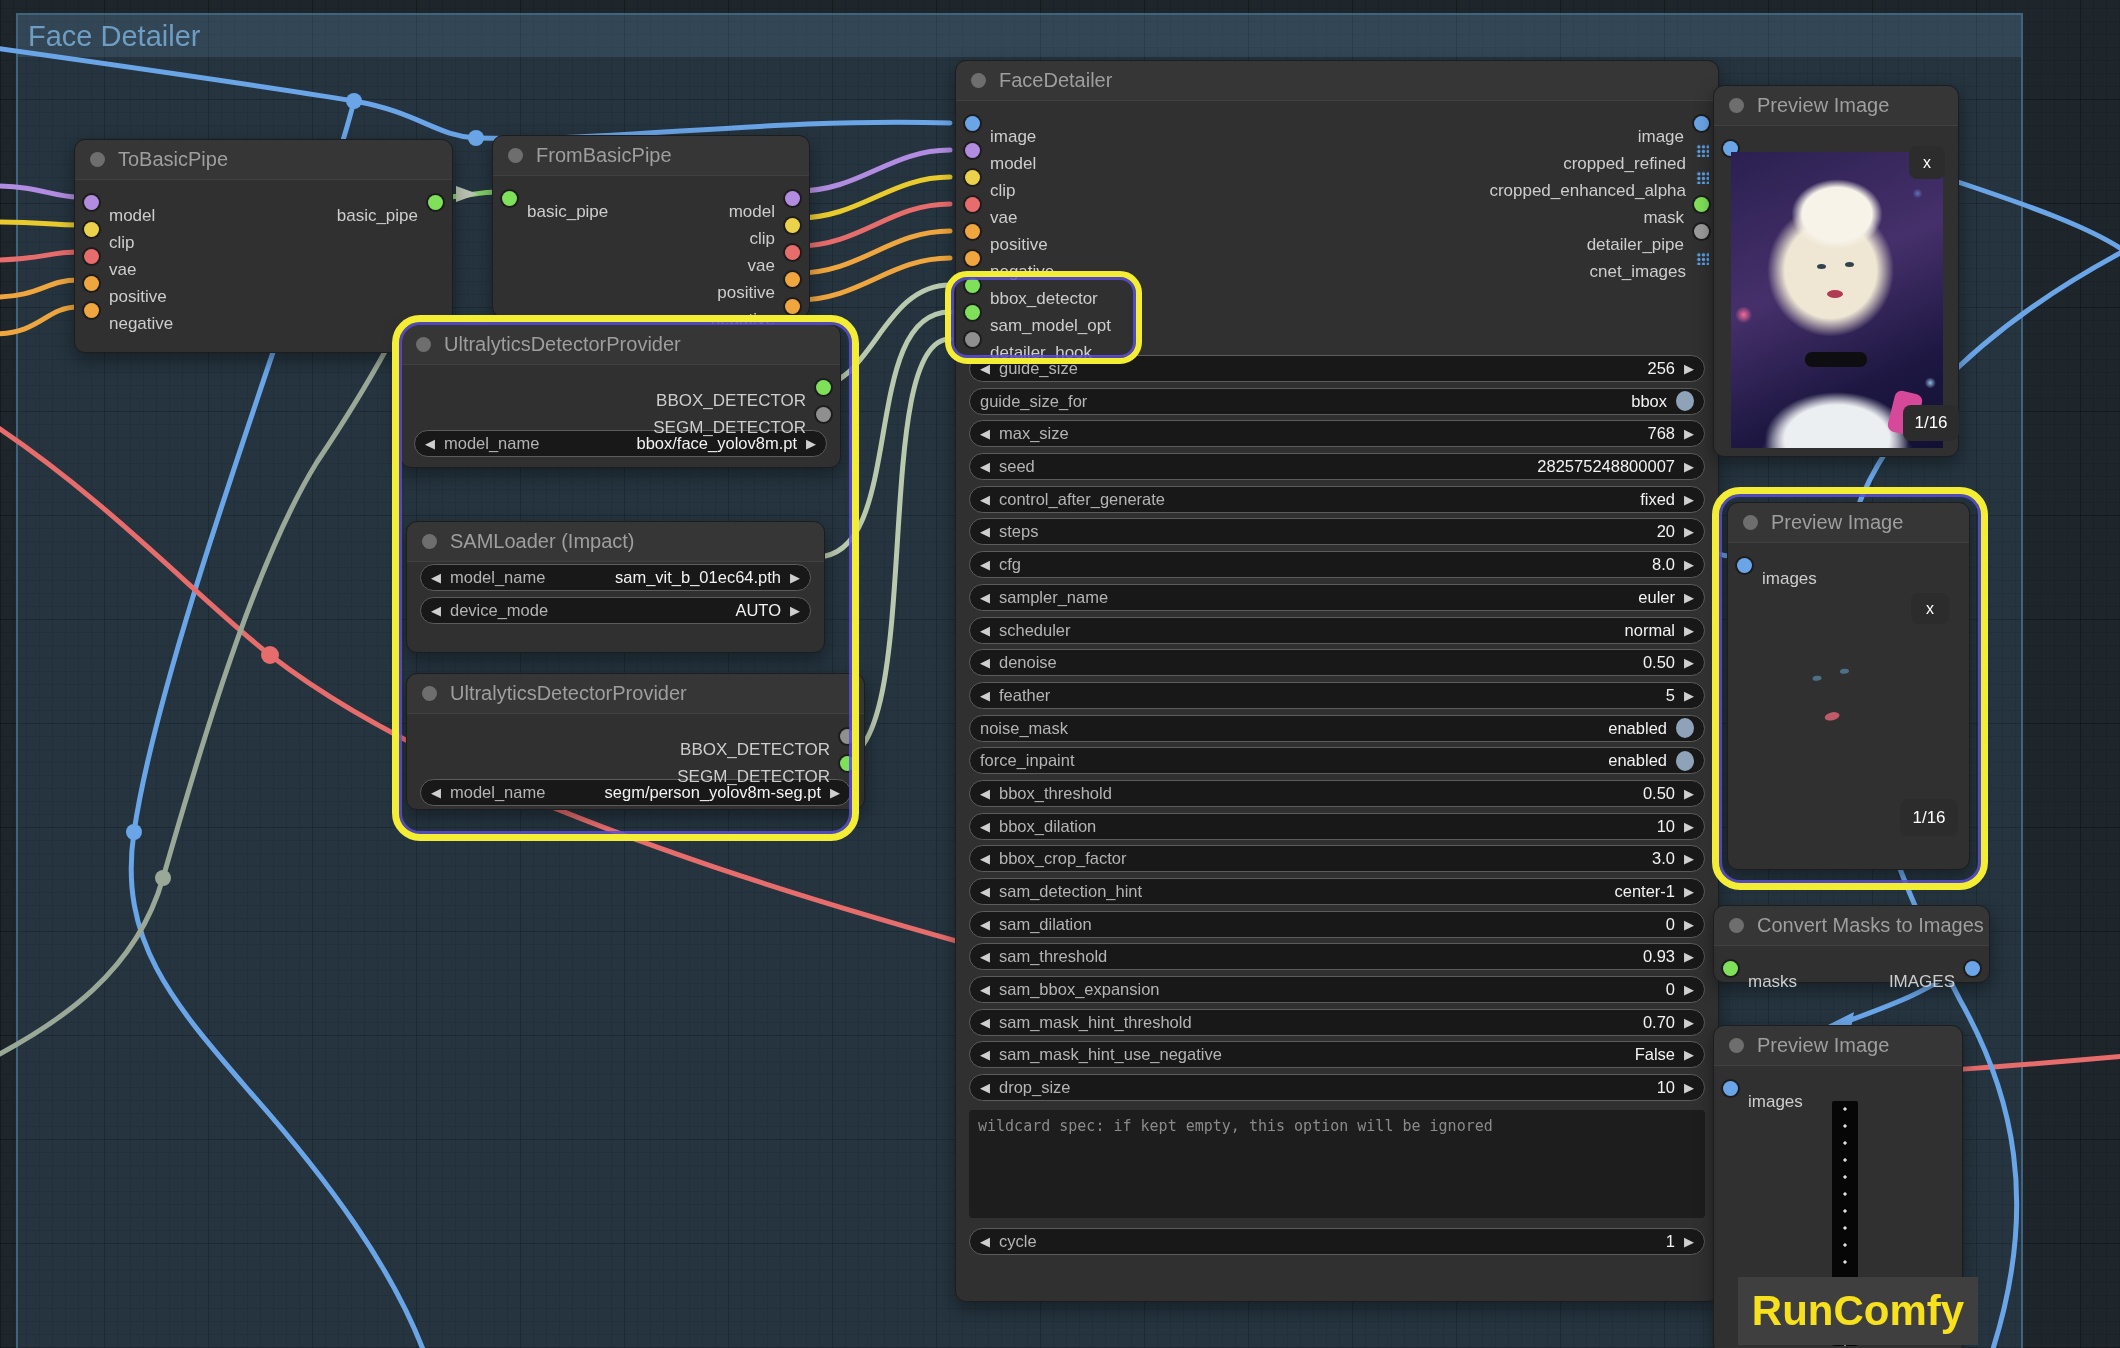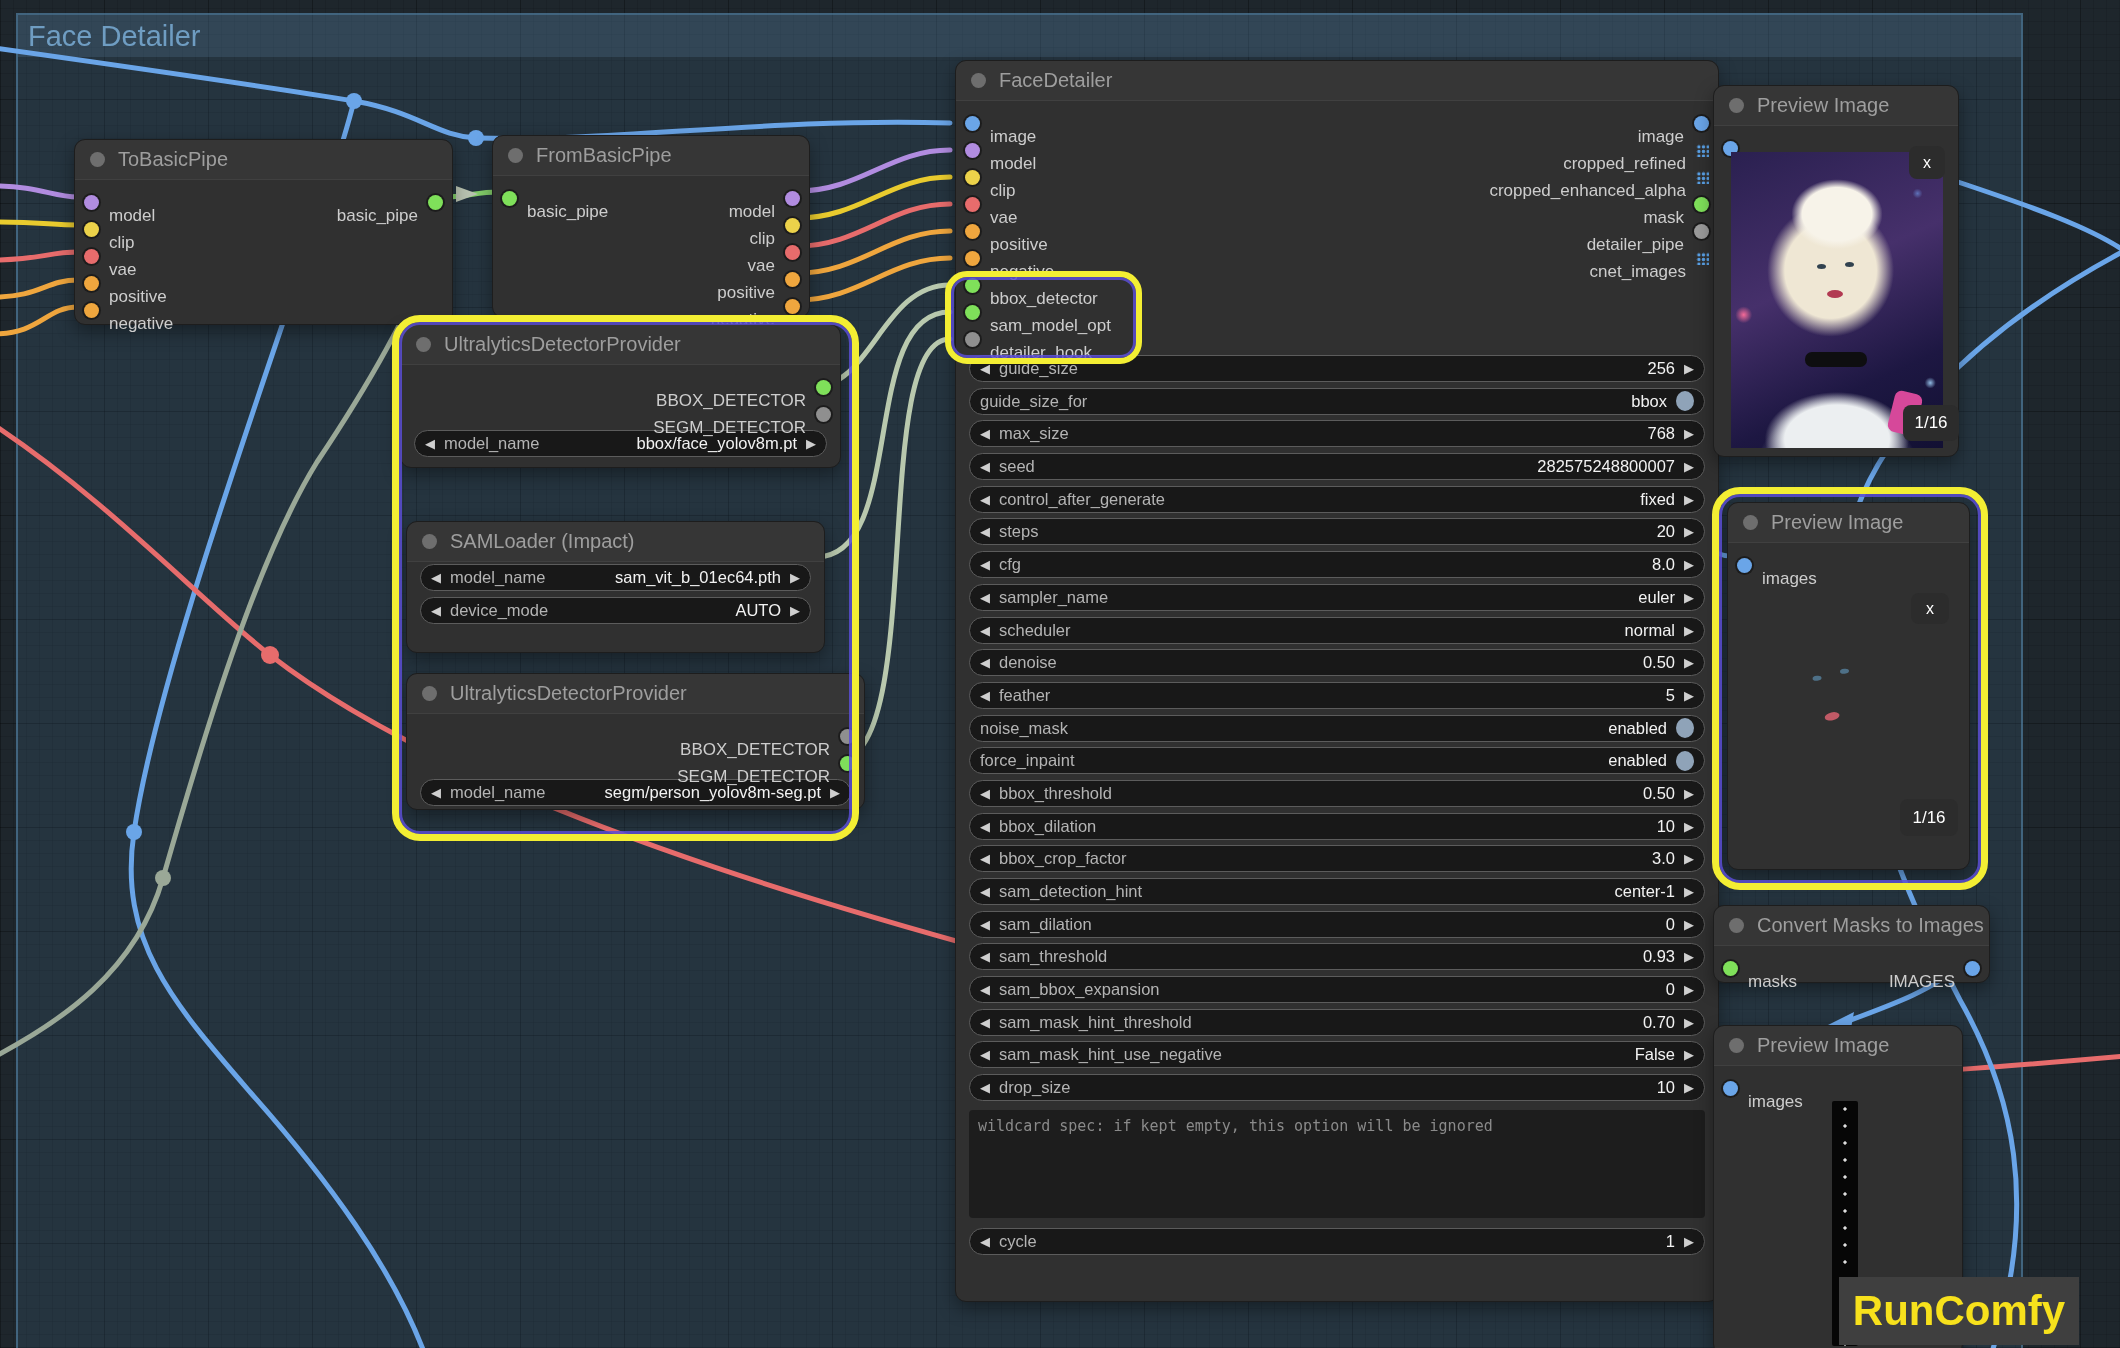--- a/index.html
+++ b/index.html
@@ -81,21 +81,21 @@
       radial-gradient(ellipse 38px 60px at 50% 45%, #dcc9a6 48%, transparent 74%),
       radial-gradient(ellipse 45px 73px at 50% 50%, #c5b08d 38%, transparent 72%); }
   .p2-eye { position:absolute; width:9px; height:5px; border-radius:50%; background:#4e7087; }
   .p2-lips { position:absolute; width:15px; height:8px; border-radius:50%; background:#c05a66;
              transform:rotate(-6deg); }
   .p3-strip { position:absolute; left:118px; top:75px; width:26px; height:245px; background:#060606;
     border-radius:2px;
     background-image:radial-gradient(circle 1.4px at 13px 8px, #ddd 1.3px, transparent 2px);
     background-size:26px 17px; }
   
-  #watermark { position:absolute; left:1839px; top:1277px; width:240px; height:68px;
+  #watermark { position:absolute; left:1738px; top:1277px; width:240px; height:68px;
                background:#3f3f3f; z-index:6; display:flex; align-items:center; justify-content:center; }
   #watermark span { color:#f7e11c; font-size:42px; font-weight:bold; }
 </style>
 </head>
 <body>
 
 <div id="canvas">
 
   <div class="group">
     <div class="group-titlebar">
@@ -139,21 +139,21 @@
     <path stroke="#6aa5e8" d="M 1958,966 C 1912,1012 1788,1028 1724,1083"></path>
     <polygon points="1854,1012 1826,1026 1850,1034" fill="#6aa5e8"></polygon>
 
     <circle cx="354" cy="101" r="8" fill="#6aa5e8"></circle>
     <circle cx="476" cy="138" r="8" fill="#6aa5e8"></circle>
     <circle cx="134" cy="832" r="8" fill="#6aa5e8"></circle>
     <circle cx="270" cy="655" r="9" fill="#e76c6c"></circle>
     <circle cx="163" cy="878" r="8" fill="#9aa897"></circle>
   </svg>
 
-  <div class="node" style="left:74px;top:139px;width:379px;height:186px">
+  <div class="node" style="left:74px;top:139px;width:379px;height:214px">
     <div class="ntitle">
       <span class="tdot"></span>
       <span class="ttext">ToBasicPipe</span>
     </div>
     <div class="slots">
 
         <div class="slot in">
           <span class="dot" style="background: rgb(177, 140, 224);"></span>
           <span class="slabel">model</span>
         </div>

